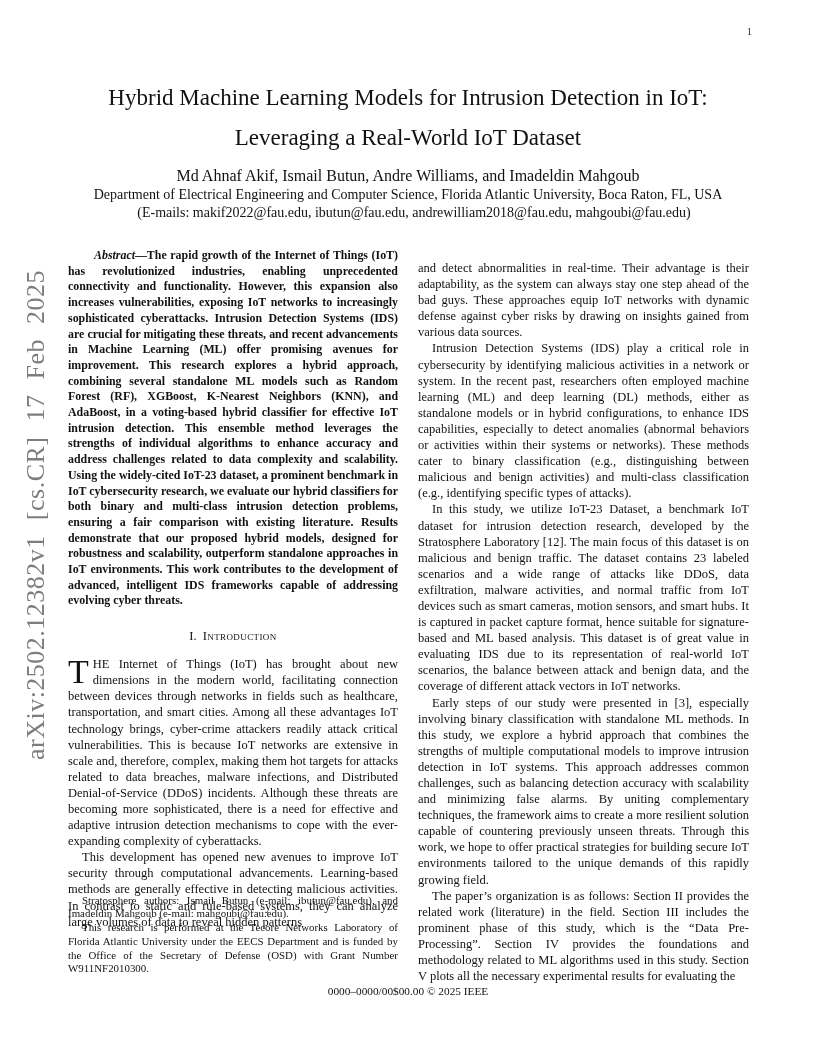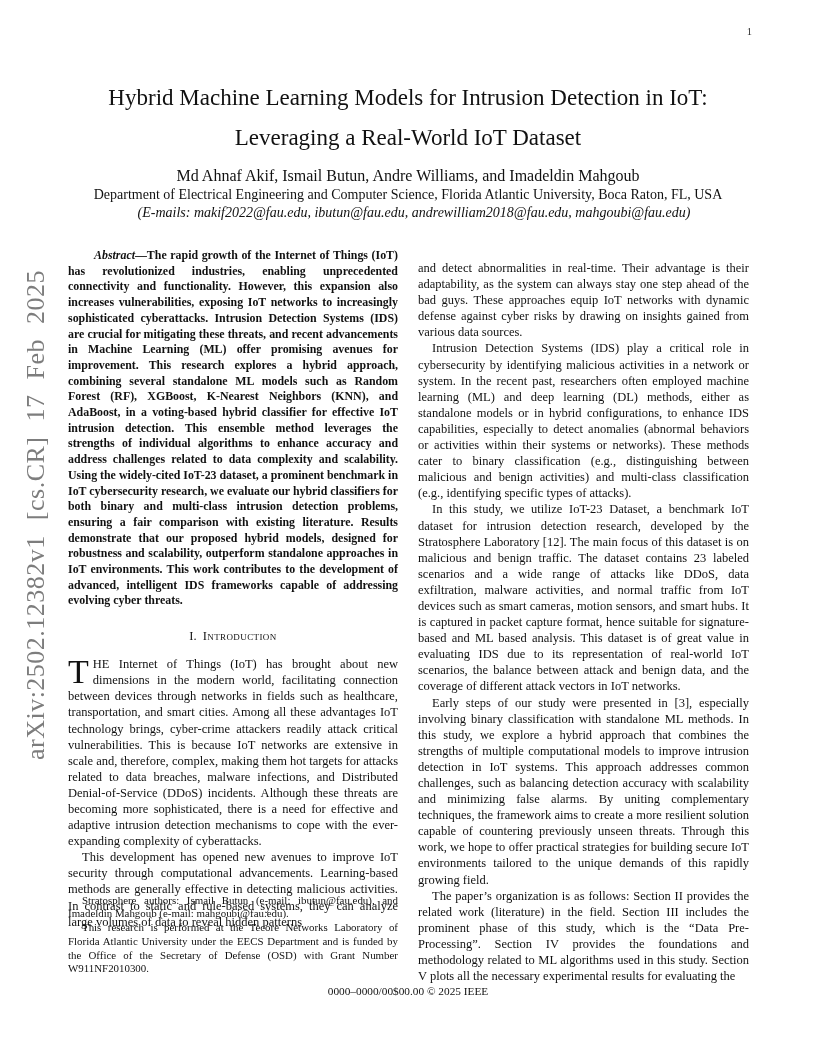--- a/index.html
+++ b/index.html
@@ -47,21 +47,20 @@
     font-size: 16px;
     line-height: 18.5px;
   }
   .affiliation {
     font-size: 14px;
     line-height: 18.5px;
   }
   .emails {
     font-size: 14px;
     line-height: 18.5px;
-    font-style: italic;
     padding-left: 12px;
   }
   .col {
     position: absolute;
     top: 248px;
     text-align: justify;
   }
   .col-left {
     left: 68px;
     width: 330px;

